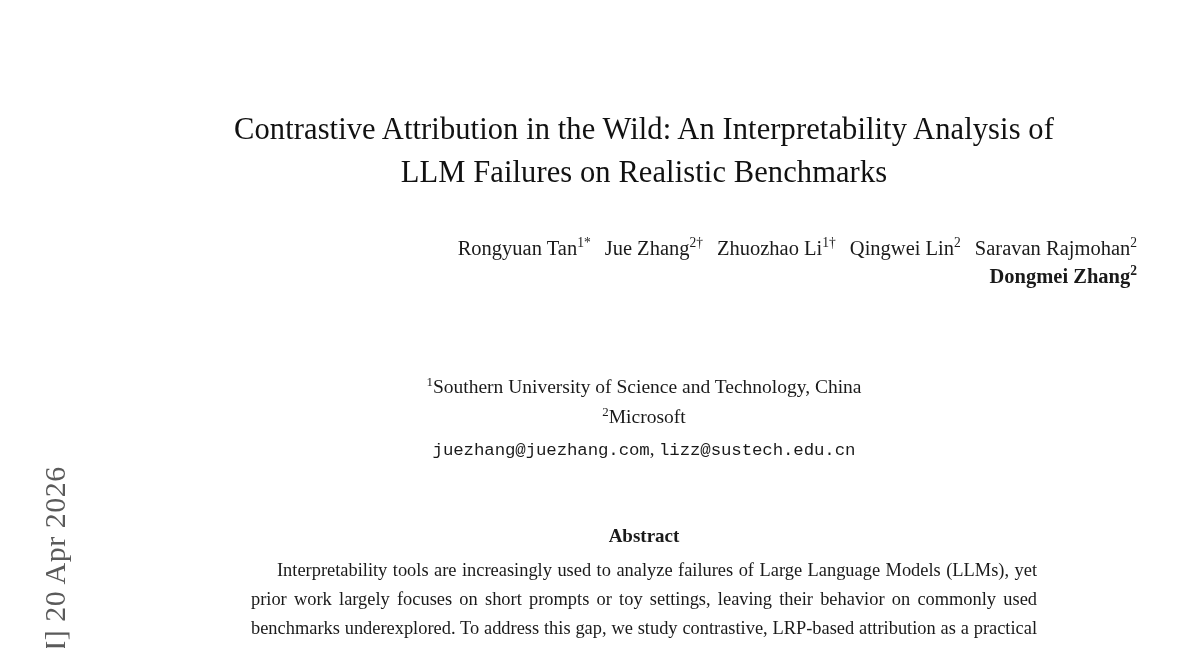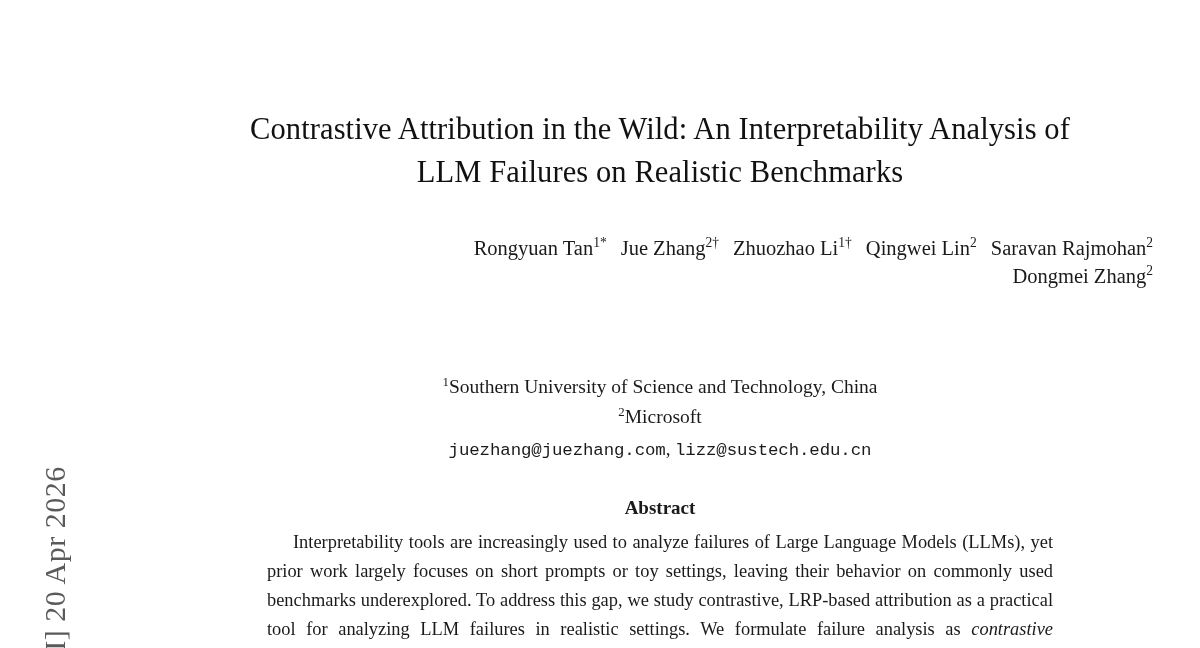--- a/index.html
+++ b/index.html
@@ -34,21 +34,21 @@
     transform-origin: center center;
     font-family: "Liberation Serif", serif;
     font-size: 30px;
     letter-spacing: 0.5px;
     color: #5a5a5a;
     white-space: nowrap;
   }
 
   .page {
     position: absolute;
-    left: 120px;
+    left: 104px;
     top: 0;
     width: 1080px;
     height: 480px;
   }
 
   .title {
     margin: 0;
     padding: 0 100px;
     padding-top: 108px;
     font-size: 30.5px;
@@ -66,20 +66,21 @@
     line-height: 1.5;
     padding: 0 40px;
   }
   .authors .author {
     white-space: nowrap;
     margin: 0 7px;
   }
   .authors .row2 {
     display: block;
     margin-top: -2px;
+    font-weight: bold;
   }
   sup {
     font-size: 0.66em;
     vertical-align: super;
     line-height: 0;
   }
 
   .affiliations {
     margin-top: 80px;
     text-align: center;
@@ -93,21 +94,21 @@
     font-family: "Liberation Mono", monospace;
     font-size: 17.4px;
     letter-spacing: -0.1px;
   }
   .emails .sep {
     font-family: "Liberation Serif", serif;
     font-size: 19px;
   }
 
   .abstract-head {
-    margin-top: 32px;
+    margin-top: 60px;
     text-align: center;
     font-size: 19px;
     font-weight: bold;
   }
 
   .abstract-body {
     margin: 9px auto 0 auto;
     width: 786px;
     font-size: 18.4px;
     line-height: 1.585;

